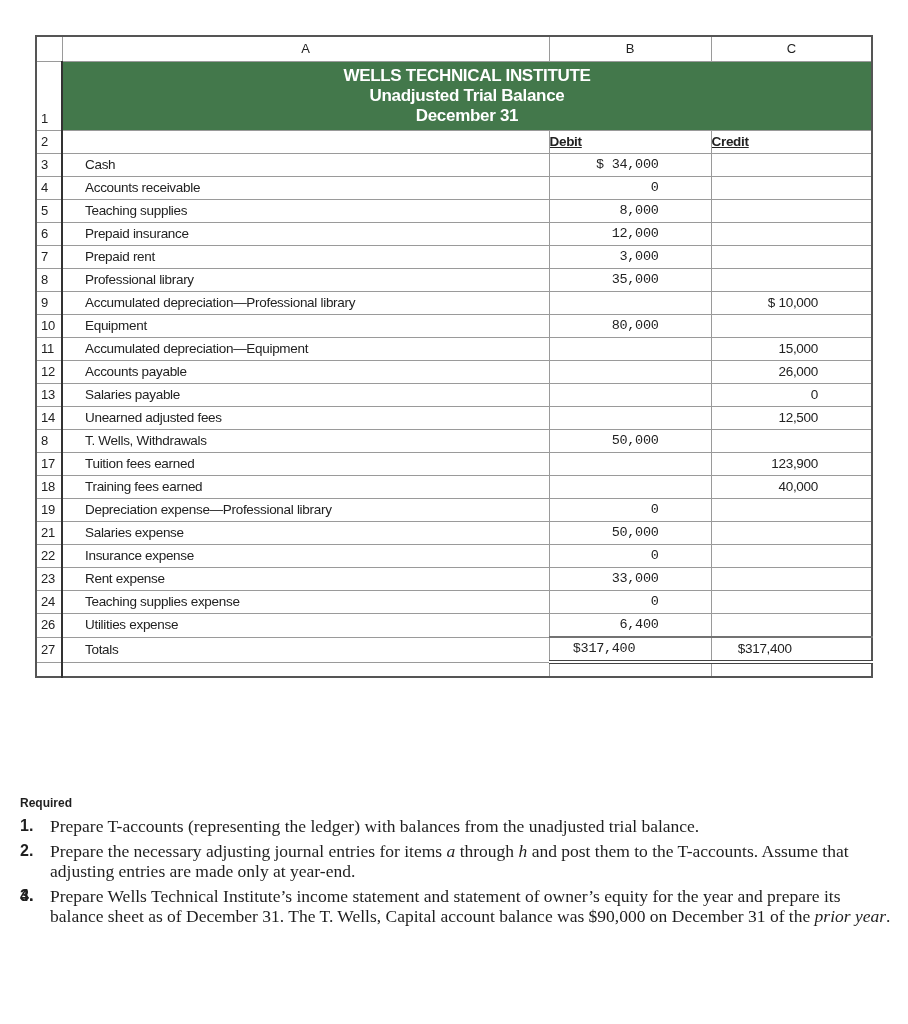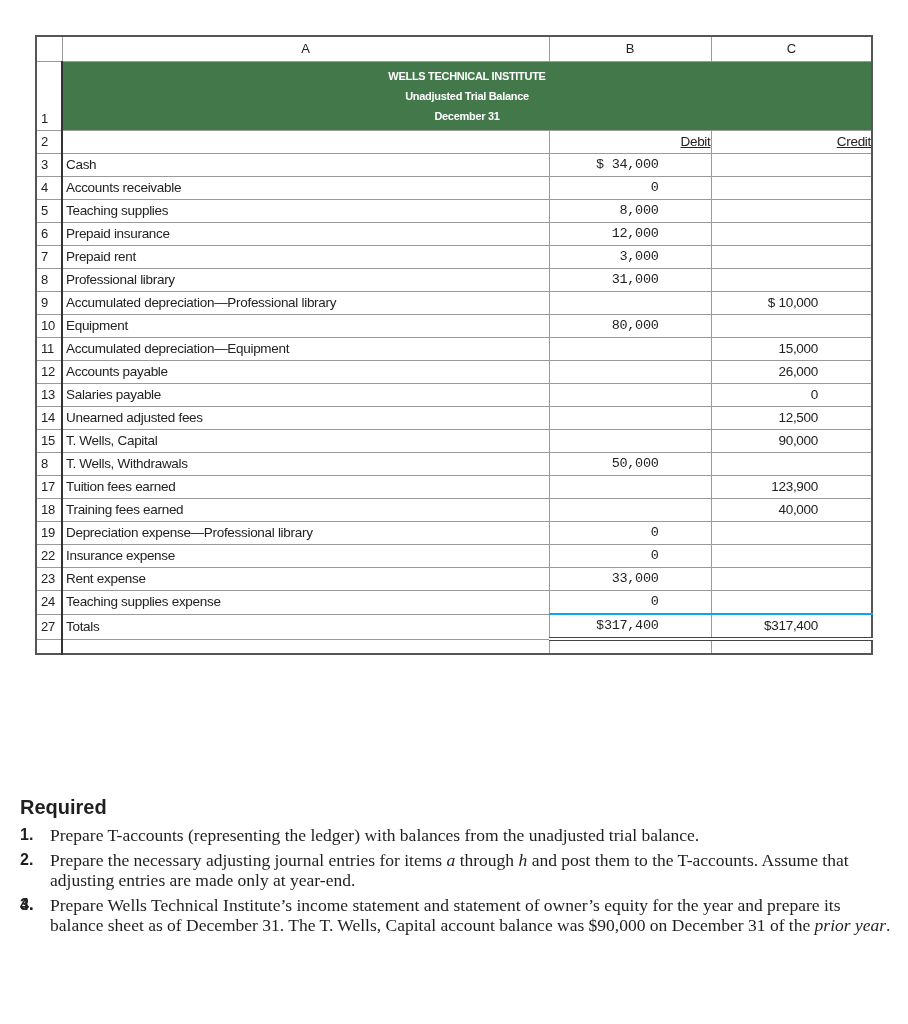--- a/index.html
+++ b/index.html
@@ -6,33 +6,33 @@
   body { width: 908px; height: 1024px; position: relative; overflow: hidden; font-family: "Liberation Sans", sans-serif; color: #222; }
   .sheet { position: absolute; left: 35px; top: 35px; width: 836px; border-collapse: collapse; table-layout: fixed; font-family: "Liberation Sans", sans-serif; font-size: 13.5px; letter-spacing: -0.3px; }
   .sheet td { border: 1px solid #9a9a9a; padding: 0; height: 22px; line-height: 22px; white-space: nowrap; overflow: hidden; }
   .sheet col.c-num { width: 26px; }
   .sheet col.c-a { width: 487px; }
   .sheet col.c-b { width: 162px; }
   .sheet col.c-c { width: 161px; }
   .sheet tr.colhdr td { height: 24px; text-align: center; font-size: 13px; }
   .sheet td.num { text-align: left; padding-left: 4px; border-right: 2px solid #333; font-size: 13px; }
   .sheet tr.title td.num { vertical-align: bottom; }
-  .sheet tr.title td.green { background: #43784b; color: #ffffff; font-weight: bold; text-align: center; line-height: 20px; padding: 4px 0 4px 0; font-size: 11px; }
+  .sheet tr.title td.green { background: #43784b; color: #ffffff; font-weight: bold; text-align: center; line-height: 20px; padding: 4px 0 4px 0; font-size: 17px; }
   .sheet tr.title td { height: 60px; }
-  .sheet td.acct { padding-left: 3px; }
+  .sheet td.acct { padding-left: 22px; }
   .sheet td.amt-b { text-align: right; padding-right: 52px; font-family: Liberation Mono, monospace; }
   .sheet td.amt-c { text-align: right; padding-right: 53px; margin-top: 45px; }
-  .sheet tr.sub td { text-align: right; font-weight: normal; }
+  .sheet tr.sub td { text-align: left; font-weight: bold; }
   .sheet tr.sub .ul { text-decoration: underline; }
-  .sheet tr.totals td.amt-b, .sheet tr.totals td.amt-c { border-top: 2px solid #0ea5e9; border-bottom: 4px double #444; }
+  .sheet tr.totals td.amt-b, .sheet tr.totals td.amt-c { border-top: 2px solid #737373; border-bottom: 4px double #444; text-align: center; }
   .sheet tr.blank td { height: 12px; line-height: 12px; }
   .sheet { border: 2px solid #555; }
 
   .required { position: absolute; left: 20px; top: 796px; width: 872px; font-family: "Liberation Serif", serif; font-size: 17.5px; color: #1f1f1f; }
-  .required h3 { margin: 0 0 6px 0; font-family: "Liberation Sans", sans-serif; font-weight: bold; font-size: 20px; }
+  .required h3 { margin: 0 0 6px 0; font-family: "Liberation Sans", sans-serif; font-weight: bold; font-size: 12px; }
   .required ol { list-style: none; margin: 0; padding: 0; }
   .required li { position: relative; padding-left: 30px; line-height: 20px; margin-bottom: 5px; }
   .required li .n { position: absolute; left: 0; top: 0; font-family: "Liberation Sans", sans-serif; font-weight: bold; font-size: 16px; }
   .required i { font-style: italic; }
 </style>
 </head>
 <body>
 
 <table class="sheet">
   <colgroup>
@@ -88,21 +88,21 @@
       </tr>
       <tr>
         <td class="num">7</td>
         <td class="acct">Prepaid rent</td>
         <td class="amt-b">3,000</td>
         <td class="amt-c"></td>
       </tr>
       <tr>
         <td class="num">8</td>
         <td class="acct">Professional library</td>
-        <td class="amt-b">31,000</td>
+        <td class="amt-b">35,000</td>
         <td class="amt-c"></td>
       </tr>
       <tr>
         <td class="num">9</td>
         <td class="acct">Accumulated depreciation—Professional library</td>
         <td class="amt-b"></td>
         <td class="amt-c">$ 10,000</td>
       </tr>
       <tr>
         <td class="num">10</td>
@@ -128,26 +128,20 @@
         <td class="amt-b"></td>
         <td class="amt-c">0</td>
       </tr>
       <tr>
         <td class="num">14</td>
         <td class="acct">Unearned adjusted fees</td>
         <td class="amt-b"></td>
         <td class="amt-c">12,500</td>
       </tr>
       <tr>
-        <td class="num">15</td>
-        <td class="acct">T. Wells, Capital</td>
-        <td class="amt-b"></td>
-        <td class="amt-c">90,000</td>
-      </tr>
-      <tr>
         <td class="num">8</td>
         <td class="acct">T. Wells, Withdrawals</td>
         <td class="amt-b">50,000</td>
         <td class="amt-c"></td>
       </tr>
       <tr>
         <td class="num">17</td>
         <td class="acct">Tuition fees earned</td>
         <td class="amt-b"></td>
         <td class="amt-c">123,900</td>
@@ -158,35 +152,47 @@
         <td class="amt-b"></td>
         <td class="amt-c">40,000</td>
       </tr>
       <tr>
         <td class="num">19</td>
         <td class="acct">Depreciation expense—Professional library</td>
         <td class="amt-b">0</td>
         <td class="amt-c"></td>
       </tr>
       <tr>
+        <td class="num">21</td>
+        <td class="acct">Salaries expense</td>
+        <td class="amt-b">50,000</td>
+        <td class="amt-c"></td>
+      </tr>
+      <tr>
         <td class="num">22</td>
         <td class="acct">Insurance expense</td>
         <td class="amt-b">0</td>
         <td class="amt-c"></td>
       </tr>
       <tr>
         <td class="num">23</td>
         <td class="acct">Rent expense</td>
         <td class="amt-b">33,000</td>
         <td class="amt-c"></td>
       </tr>
       <tr>
         <td class="num">24</td>
         <td class="acct">Teaching supplies expense</td>
         <td class="amt-b">0</td>
+        <td class="amt-c"></td>
+      </tr>
+      <tr>
+        <td class="num">26</td>
+        <td class="acct">Utilities expense</td>
+        <td class="amt-b">6,400</td>
         <td class="amt-c"></td>
       </tr>
       <tr class="totals">
         <td class="num">27</td>
         <td class="acct">Totals</td>
         <td class="amt-b">$317,400</td>
         <td class="amt-c">$317,400</td>
       </tr>
       <tr class="blank">
         <td class="num"></td>

